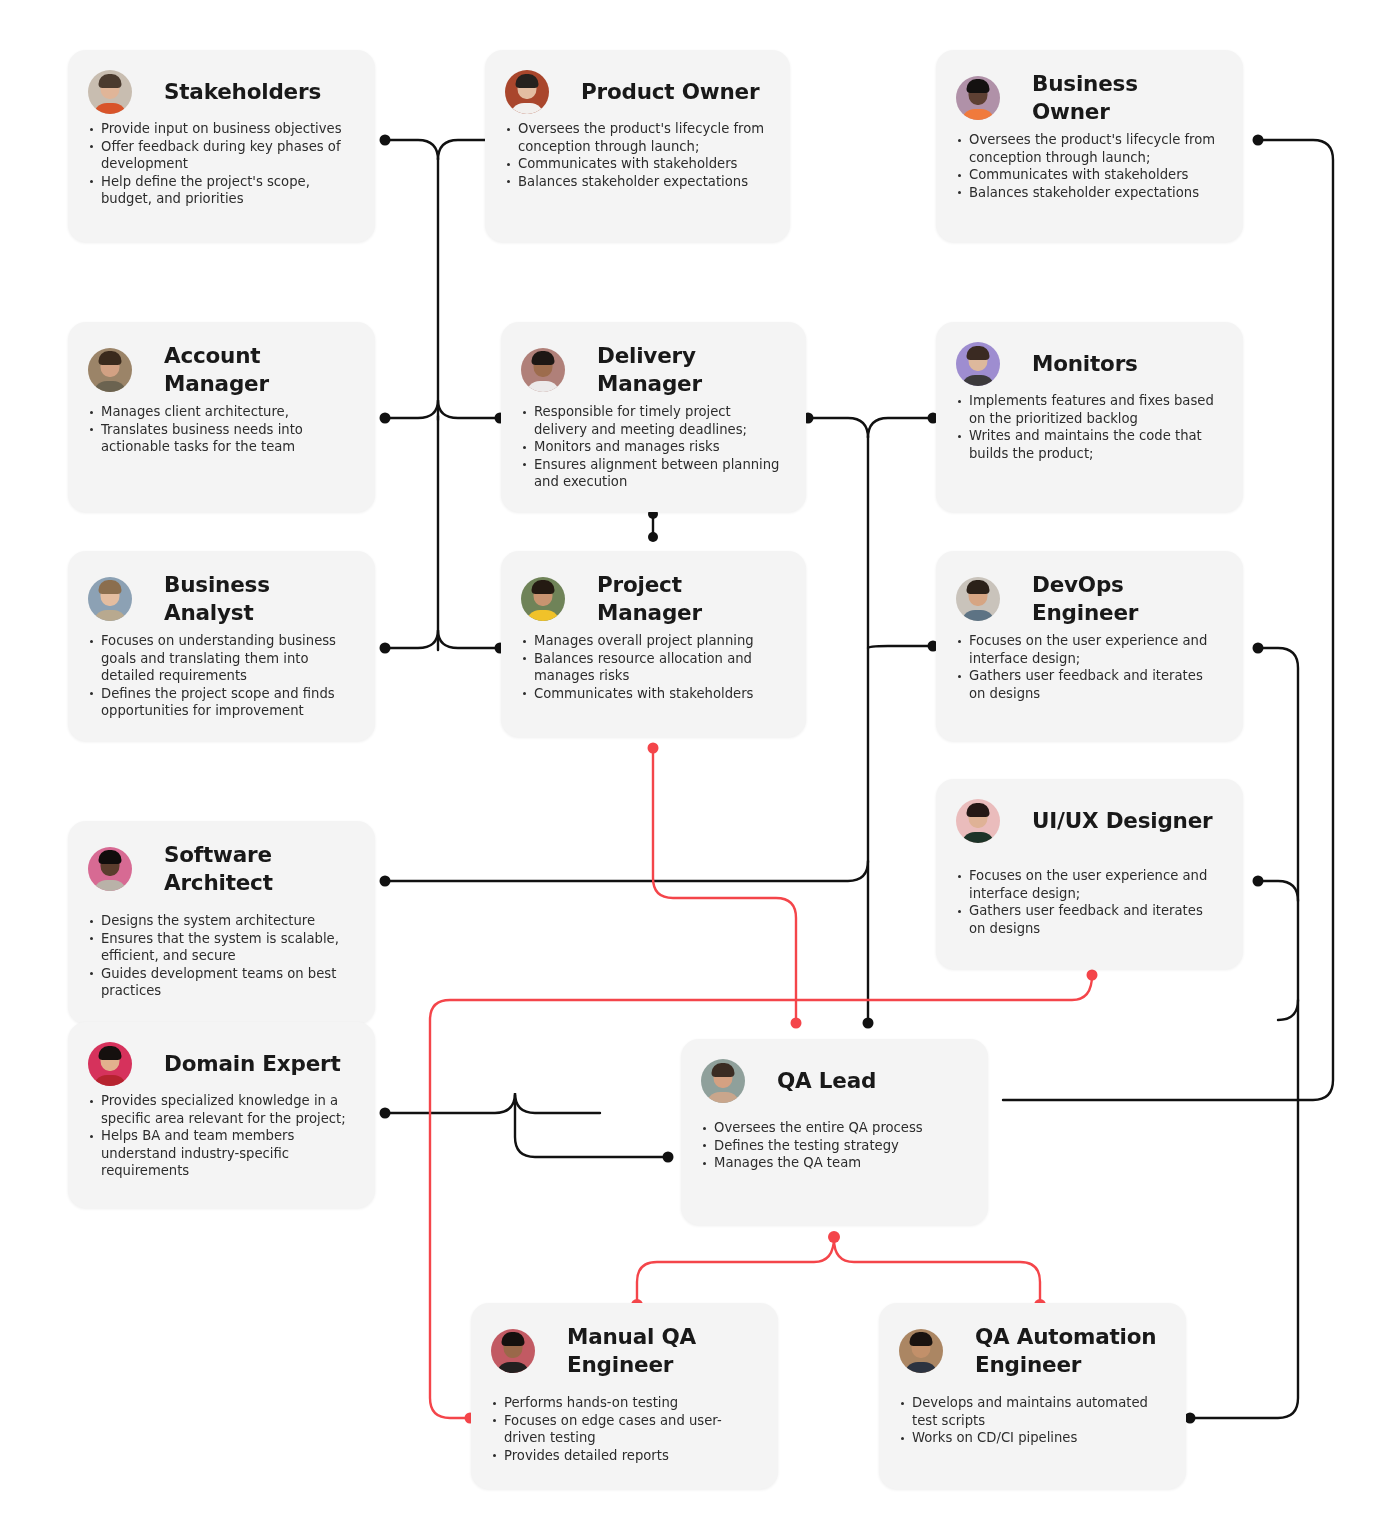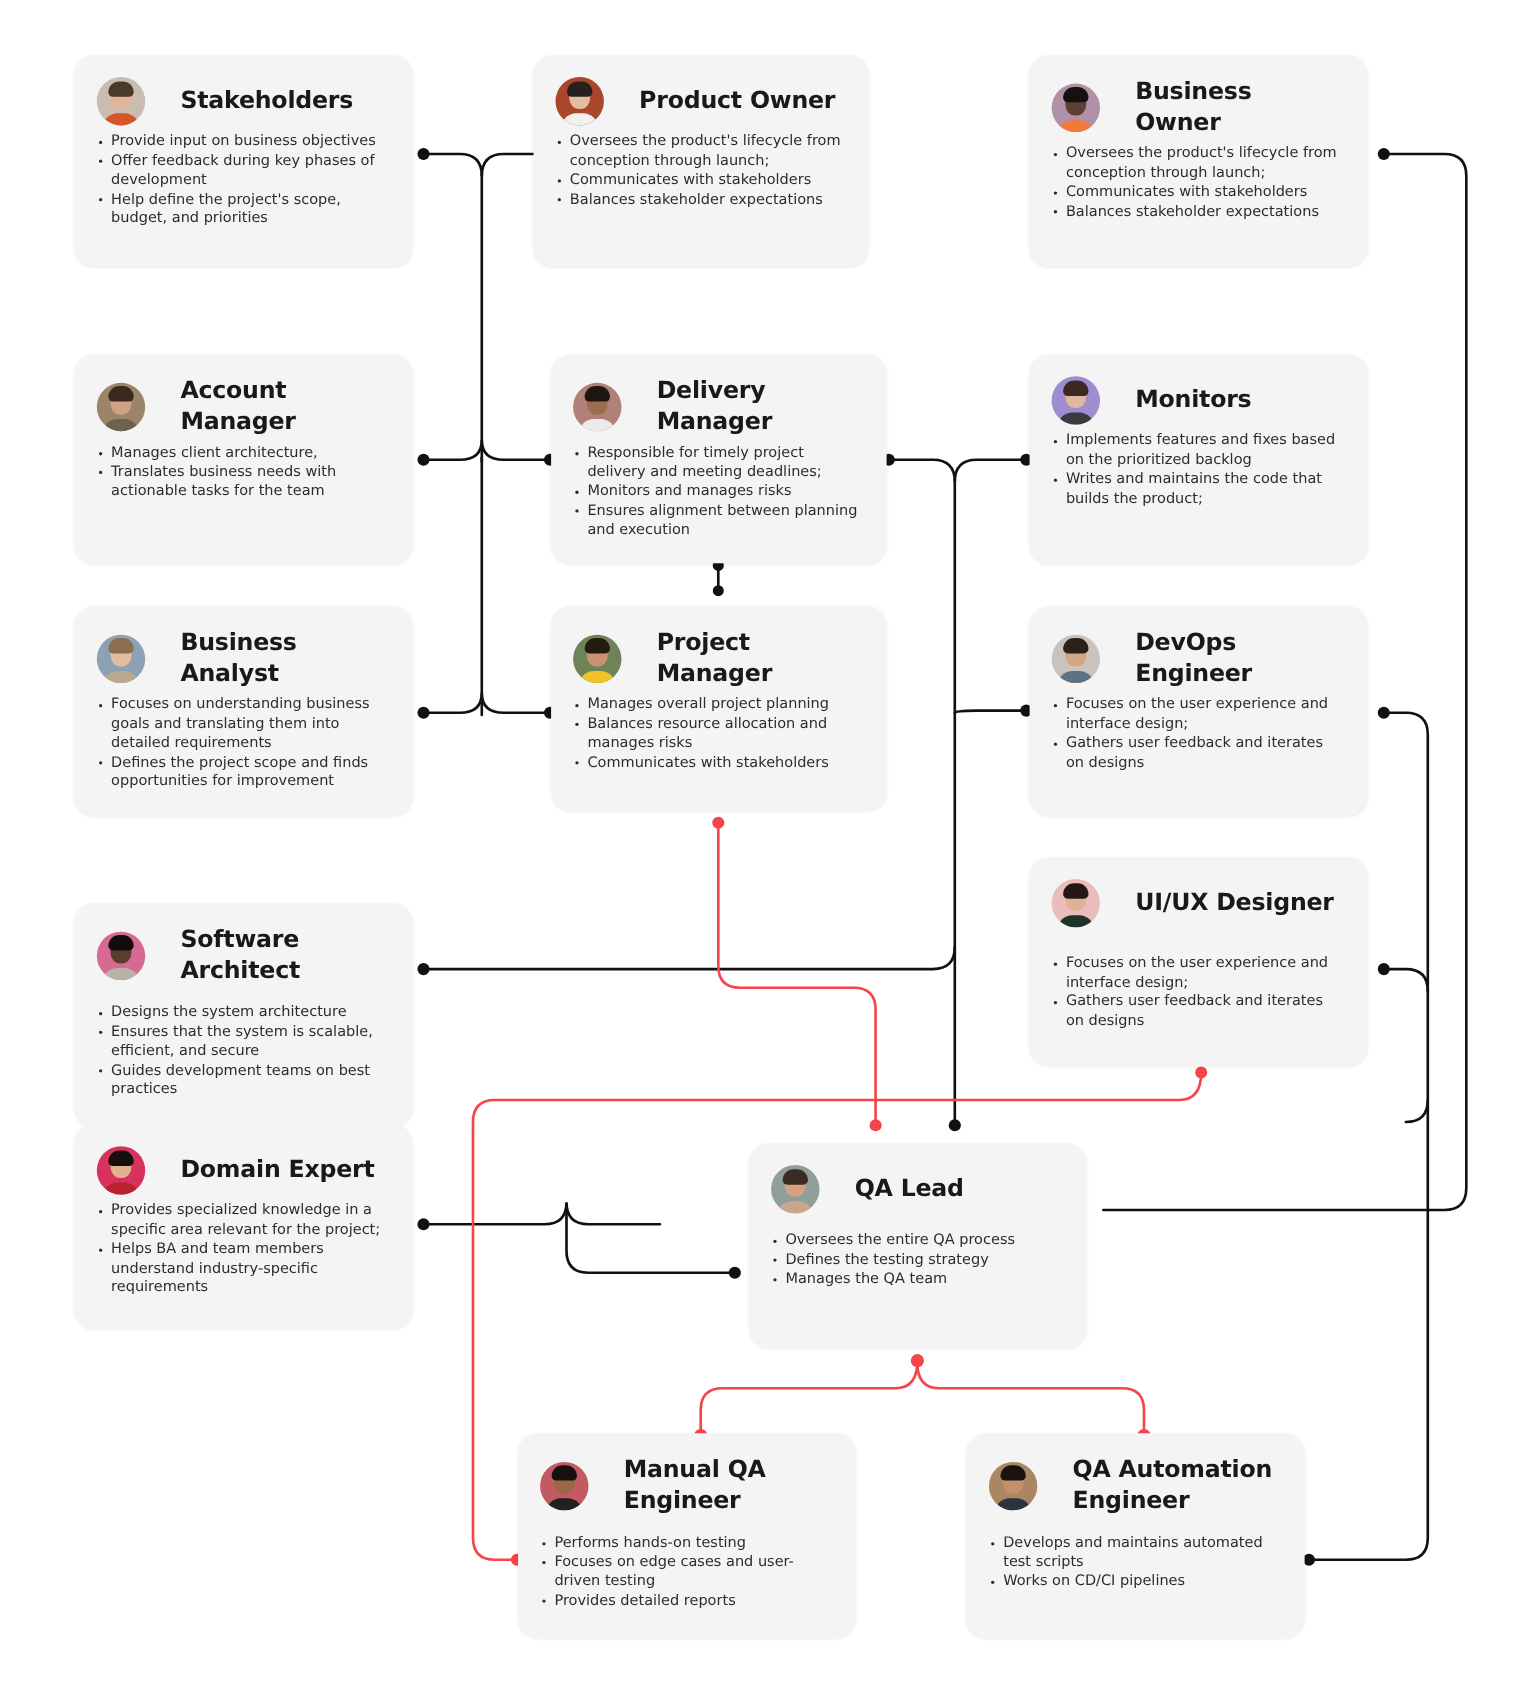--- a/index.html
+++ b/index.html
@@ -238,21 +238,21 @@
     <div class="card-head">
       <div class="avatar" style="background:#9b8468">
         <div class="body" style="background:#6b6350"></div>
           <div class="face" style="background:#d2a183"></div>
           <div class="hair" style="background:#3a2a1d"></div>
       </div>
       <div class="card-title">Account Manager</div>
     </div>
     <ul class="bullets">
       <li>Manages client architecture,</li>
-      <li>Translates business needs with actionable tasks for the team</li>
+      <li>Translates business needs into actionable tasks for the team</li>
     </ul>
   </div>
 
   <div class="card" style="left:501px; top:322px; width:305px; height:190px;">
     <div class="card-head">
       <div class="avatar" style="background:#b08079">
         <div class="body" style="background:#eceaea"></div>
           <div class="face" style="background:#9d6c4d"></div>
           <div class="hair" style="background:#1d1714"></div>
       </div>

